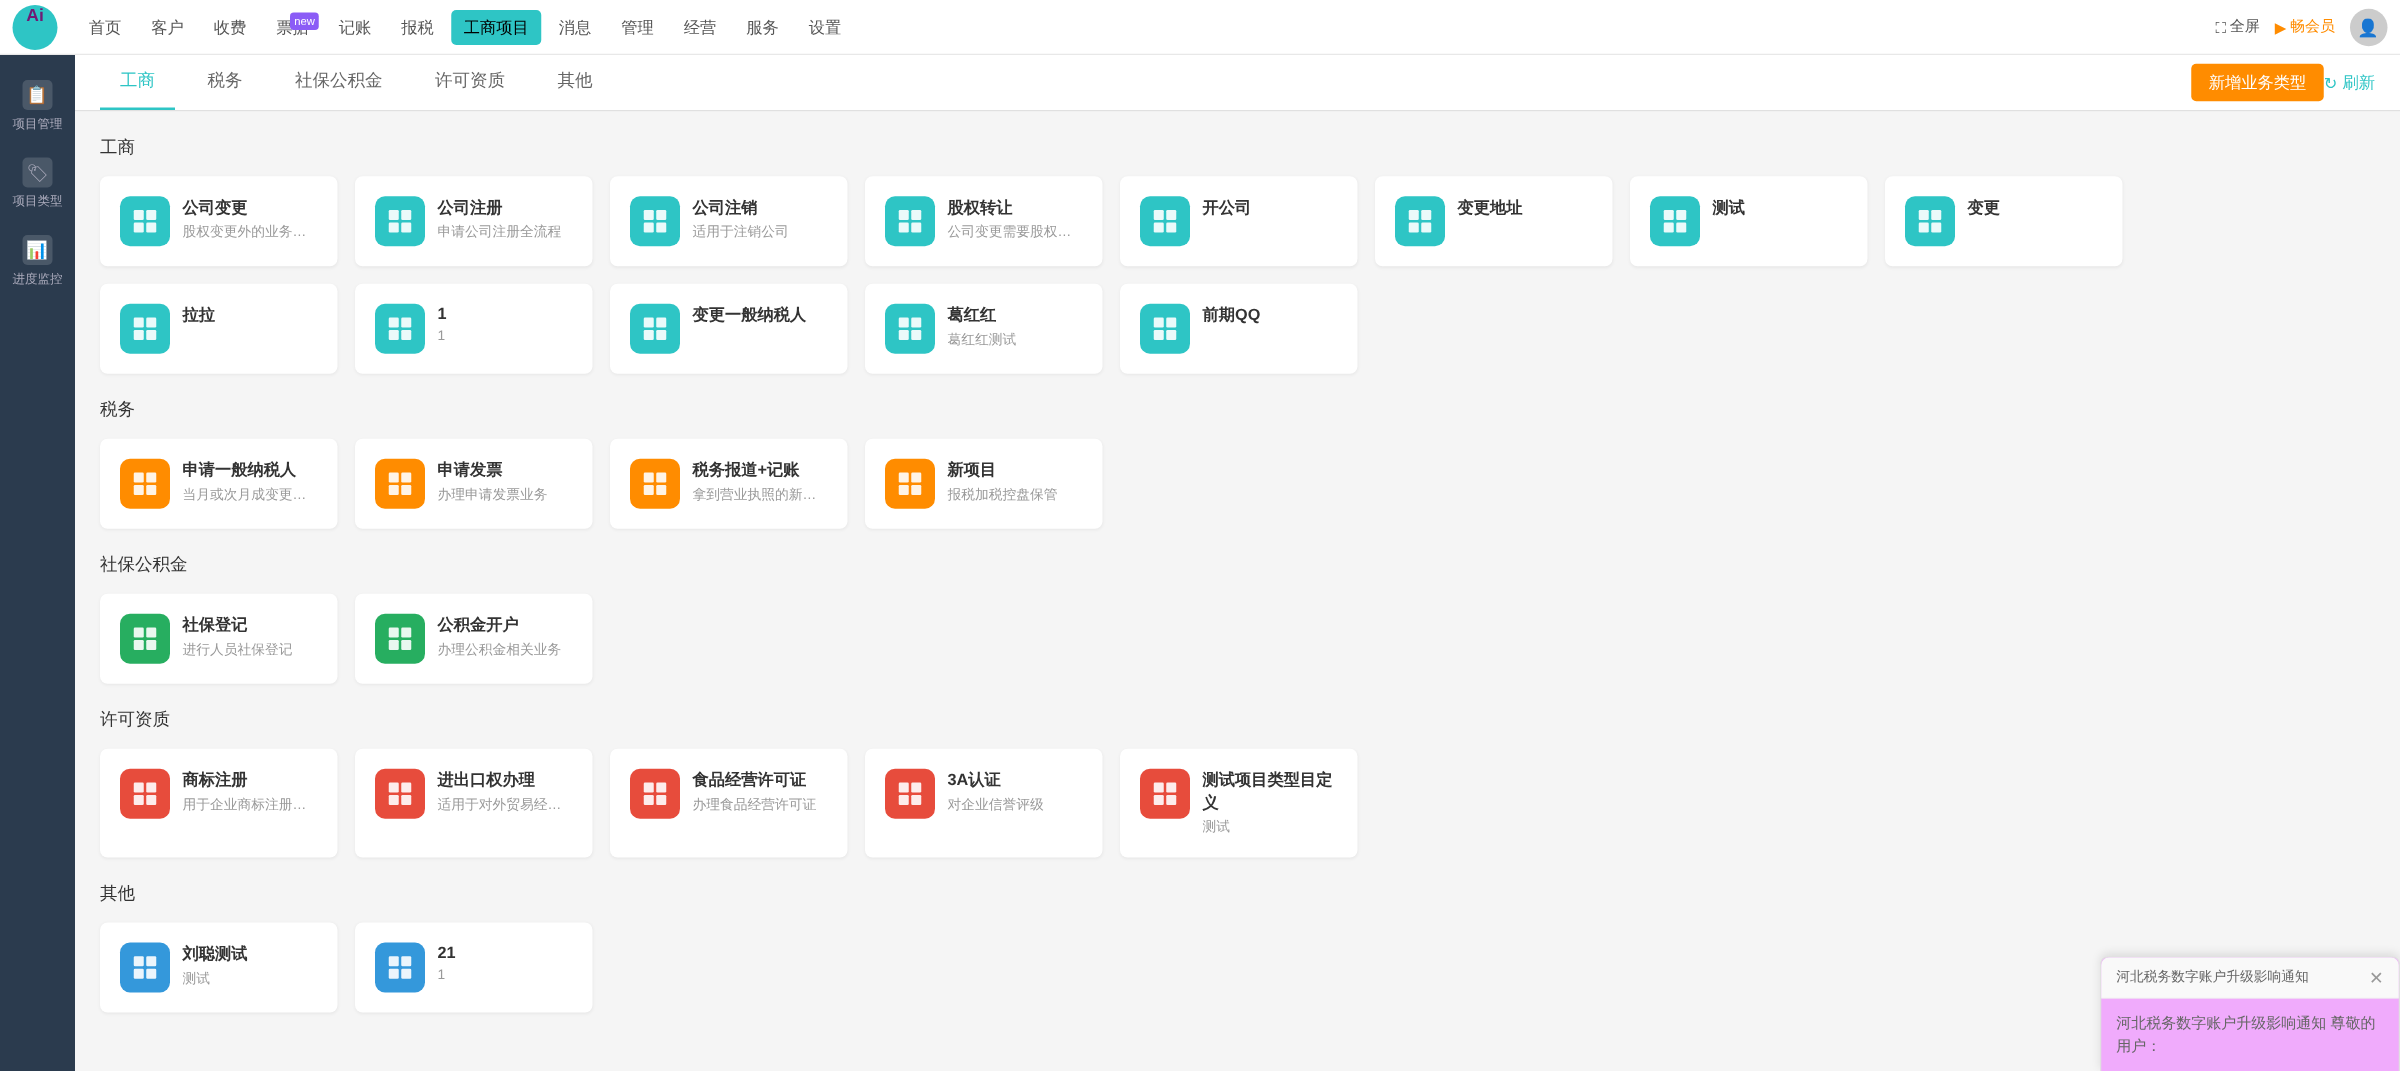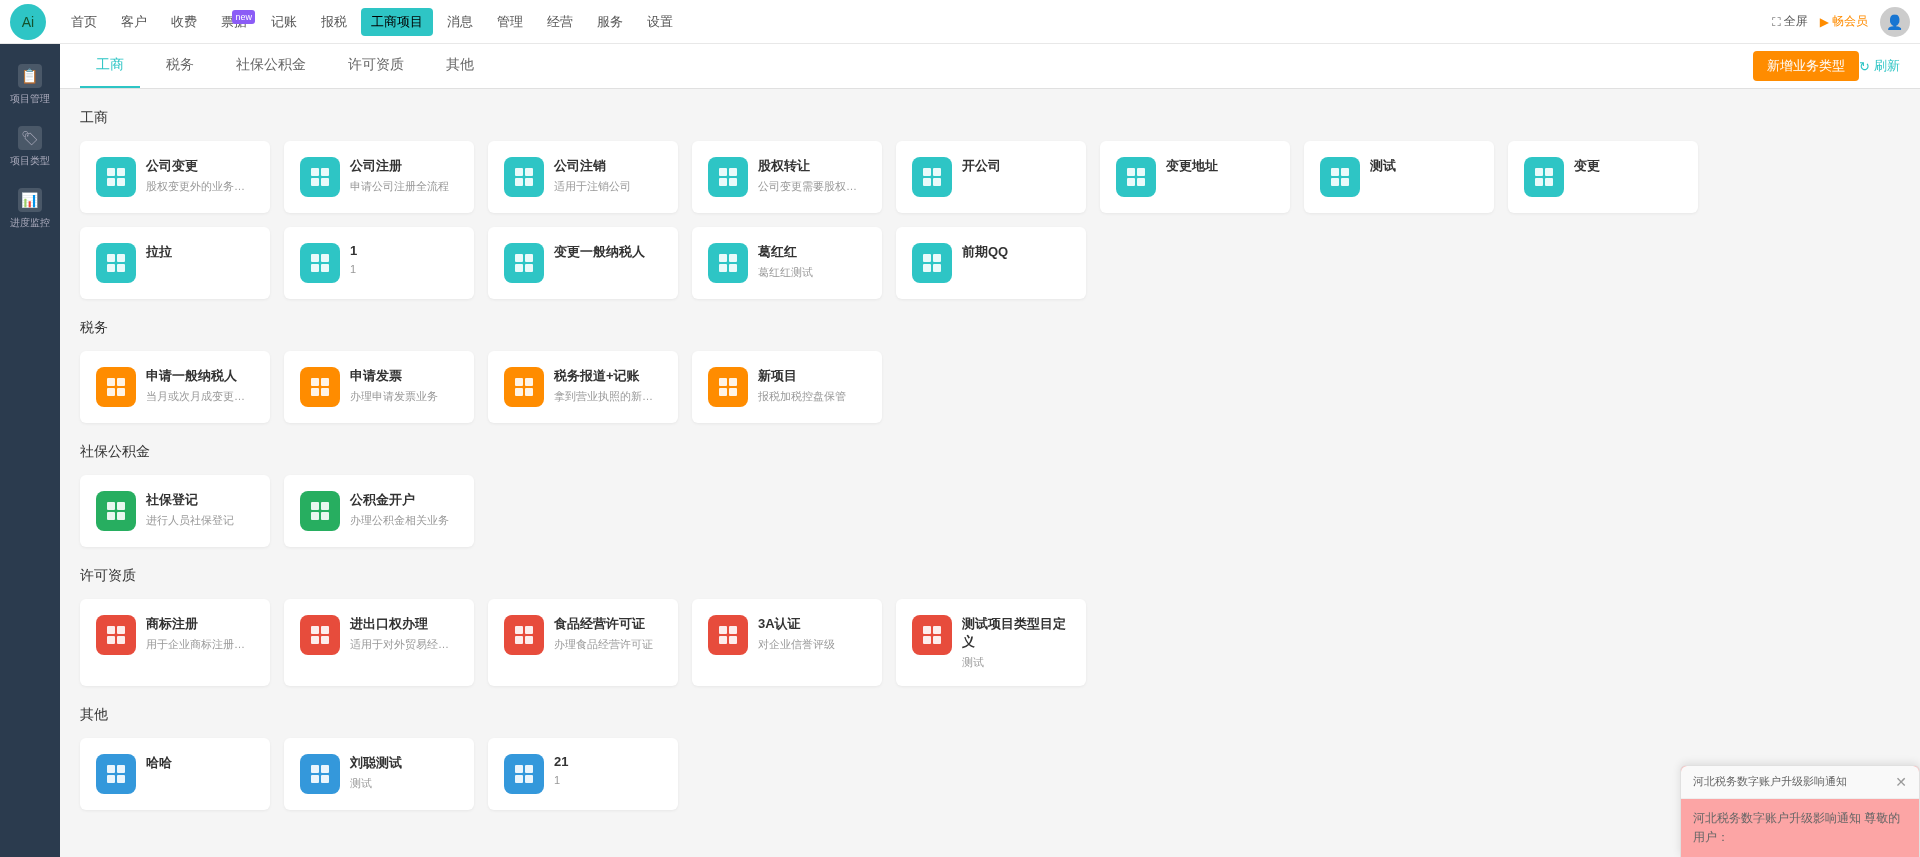--- a/index.html
+++ b/index.html
@@ -14,22 +14,22 @@
       padding: 0 10px;
       border-bottom: 1px solid #e8e8e8;
       position: fixed;
       top: 0; left: 0; right: 0;
       z-index: 100;
     }
     .nav-logo {
       width: 36px; height: 36px;
       background: #2ec5c5;
       border-radius: 50%;
-      display: flex; align-items: center; justify-content: center;
-      color: #14532d; font-weight: normal; font-size: 14px;
+      display: flex; justify-content: center;
+      color: #701a75; font-weight: bold; font-size: 14px;
       margin-right: 15px;
       flex-shrink: 0;
     }
     .nav-items {
       display: flex; gap: 4px; flex: 1;
     }
     .nav-item {
       padding: 5px 10px;
       border-radius: 4px;
       cursor: pointer;
@@ -204,21 +204,21 @@
       white-space: nowrap;
       overflow: hidden;
       text-overflow: ellipsis;
     }
 
     
     .chat-popup {
       position: fixed;
       bottom: 0; right: 0;
       width: 240px;
-      background: #fca5a5;
+      background: #f0abfc;
       border: 1px solid #e0e0e0;
       border-bottom: none;
       border-radius: 6px 6px 0 0;
       box-shadow: 0 -2px 8px rgba(0,0,0,0.1);
       z-index: 200;
     }
     .chat-header {
       background: #f9f9f9;
       padding: 8px 12px;
       display: flex; align-items: center; justify-content: space-between;
@@ -661,34 +661,20 @@
         <div class="card">
       <div class="card-icon" style="background:#3498db; display:flex; align-items:center; justify-content:center; border-radius:8px; width:40px; height:40px;">
         <svg width="22" height="22" viewBox="0 0 22 22" fill="none" xmlns="http://www.w3.org/2000/svg">
           <rect x="2" y="2" width="8" height="8" rx="1" fill="white" opacity="0.9"></rect>
           <rect x="12" y="2" width="8" height="8" rx="1" fill="white" opacity="0.9"></rect>
           <rect x="2" y="12" width="8" height="8" rx="1" fill="white" opacity="0.9"></rect>
           <rect x="12" y="12" width="8" height="8" rx="1" fill="white" opacity="0.9"></rect>
         </svg>
       </div>
       <div class="card-info">
-        <div class="card-name">哈哈</div>
-        <div class="card-desc"></div>
-      </div>
-    </div>
-        <div class="card">
-      <div class="card-icon" style="background:#3498db; display:flex; align-items:center; justify-content:center; border-radius:8px; width:40px; height:40px;">
-        <svg width="22" height="22" viewBox="0 0 22 22" fill="none" xmlns="http://www.w3.org/2000/svg">
-          <rect x="2" y="2" width="8" height="8" rx="1" fill="white" opacity="0.9"></rect>
-          <rect x="12" y="2" width="8" height="8" rx="1" fill="white" opacity="0.9"></rect>
-          <rect x="2" y="12" width="8" height="8" rx="1" fill="white" opacity="0.9"></rect>
-          <rect x="12" y="12" width="8" height="8" rx="1" fill="white" opacity="0.9"></rect>
-        </svg>
-      </div>
-      <div class="card-info">
         <div class="card-name">刘聪测试</div>
         <div class="card-desc">测试</div>
       </div>
     </div>
         <div class="card">
       <div class="card-icon" style="background:#3498db; display:flex; align-items:center; justify-content:center; border-radius:8px; width:40px; height:40px;">
         <svg width="22" height="22" viewBox="0 0 22 22" fill="none" xmlns="http://www.w3.org/2000/svg">
           <rect x="2" y="2" width="8" height="8" rx="1" fill="white" opacity="0.9"></rect>
           <rect x="12" y="2" width="8" height="8" rx="1" fill="white" opacity="0.9"></rect>
           <rect x="2" y="12" width="8" height="8" rx="1" fill="white" opacity="0.9"></rect>

